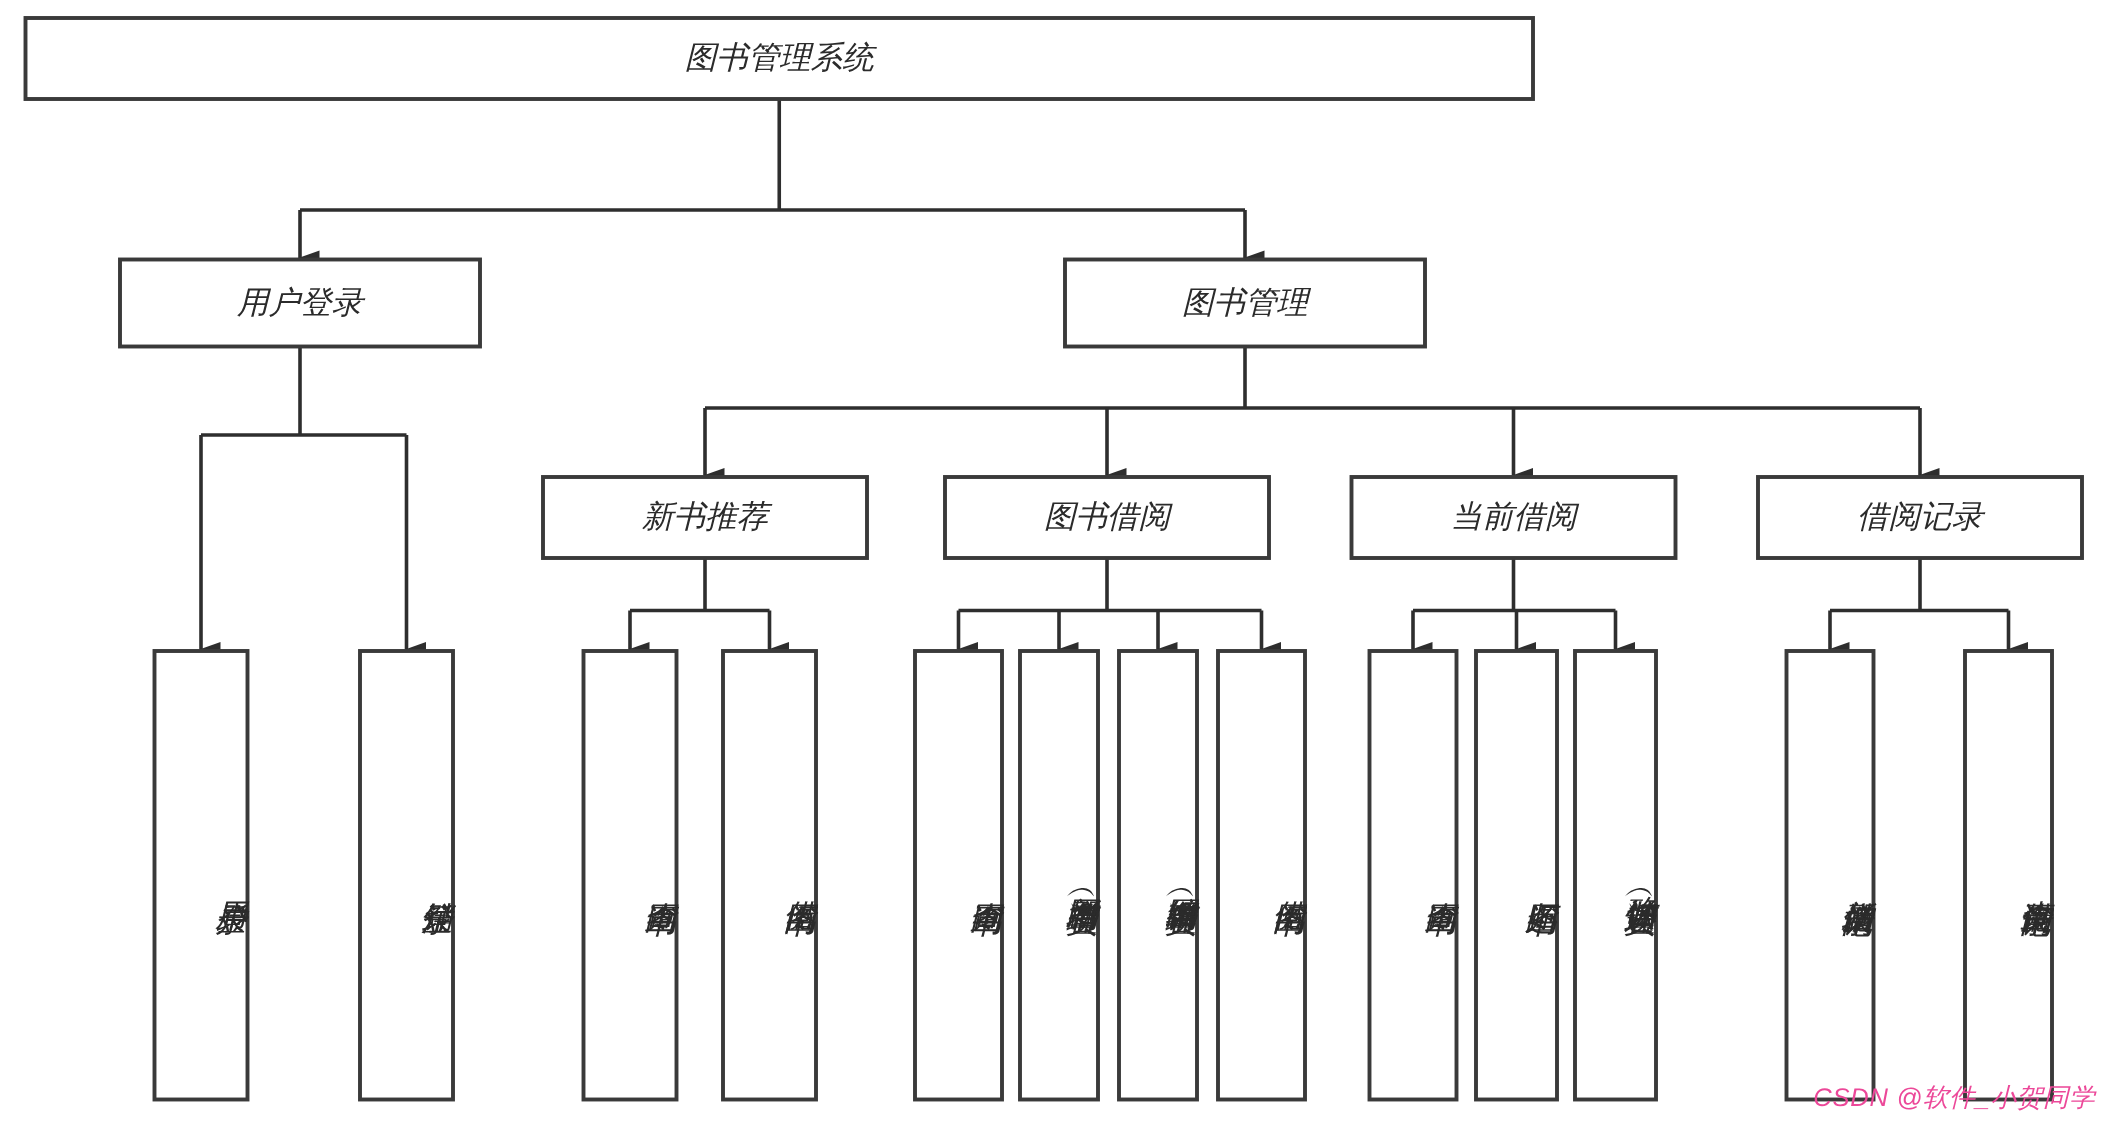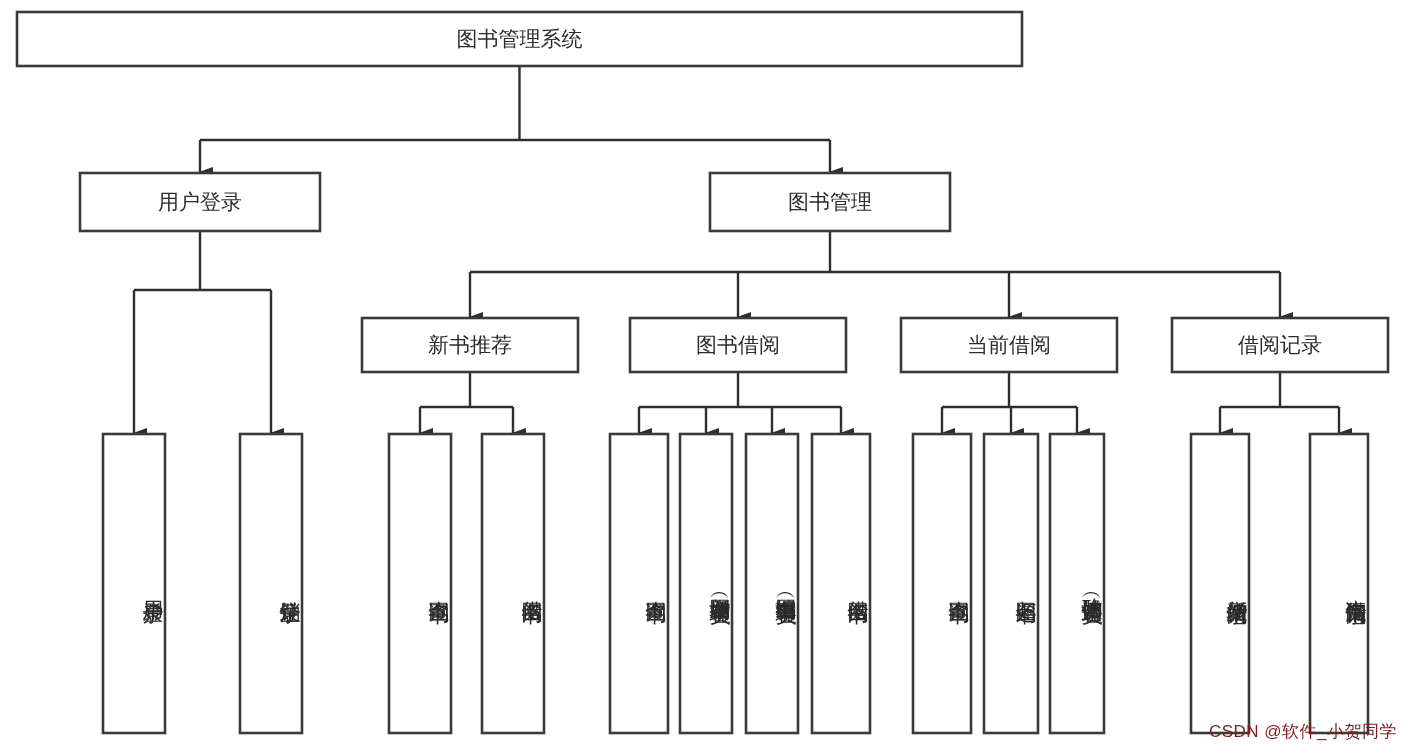--- a/index.html
+++ b/index.html
@@ -9,20 +9,21 @@
   }
   body {
     font-family: "Liberation Sans", "DejaVu Sans", sans-serif;
   }
   #stage {
     position: relative;
     width: 1405px;
     height: 747px;
     background: #ffffff;
     overflow: hidden;
+    font-style: italic;
   }
   #diagram-svg {
     position: absolute;
     left: 0;
     top: 0;
     width: 1405px;
     height: 747px;
   }
   .node-box {
     fill: #ffffff;
@@ -62,21 +63,21 @@
     align-items: flex-start;
     justify-content: center;
     pointer-events: none;
   }
   .watermark {
     position: absolute;
     right: 8px;
     bottom: 4px;
     font-family: "Liberation Sans", "DejaVu Sans", sans-serif;
     font-size: 17px;
-    color: #7f1d1d;
+    color: #ec4899;
     white-space: nowrap;
     letter-spacing: 0.5px;
   }
 </style>
 </head>
 <body>
 
 <div id="stage">
 
   <svg id="diagram-svg" viewBox="0 0 1405 747">

